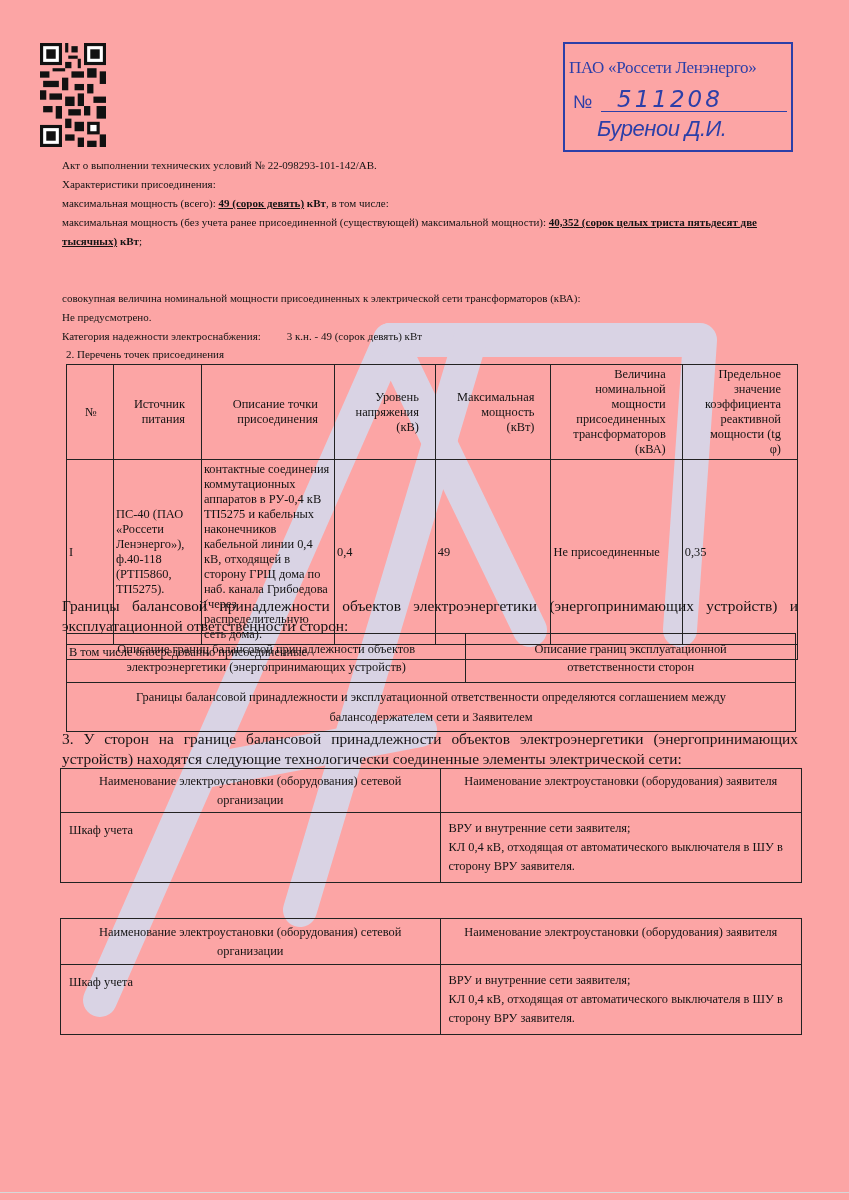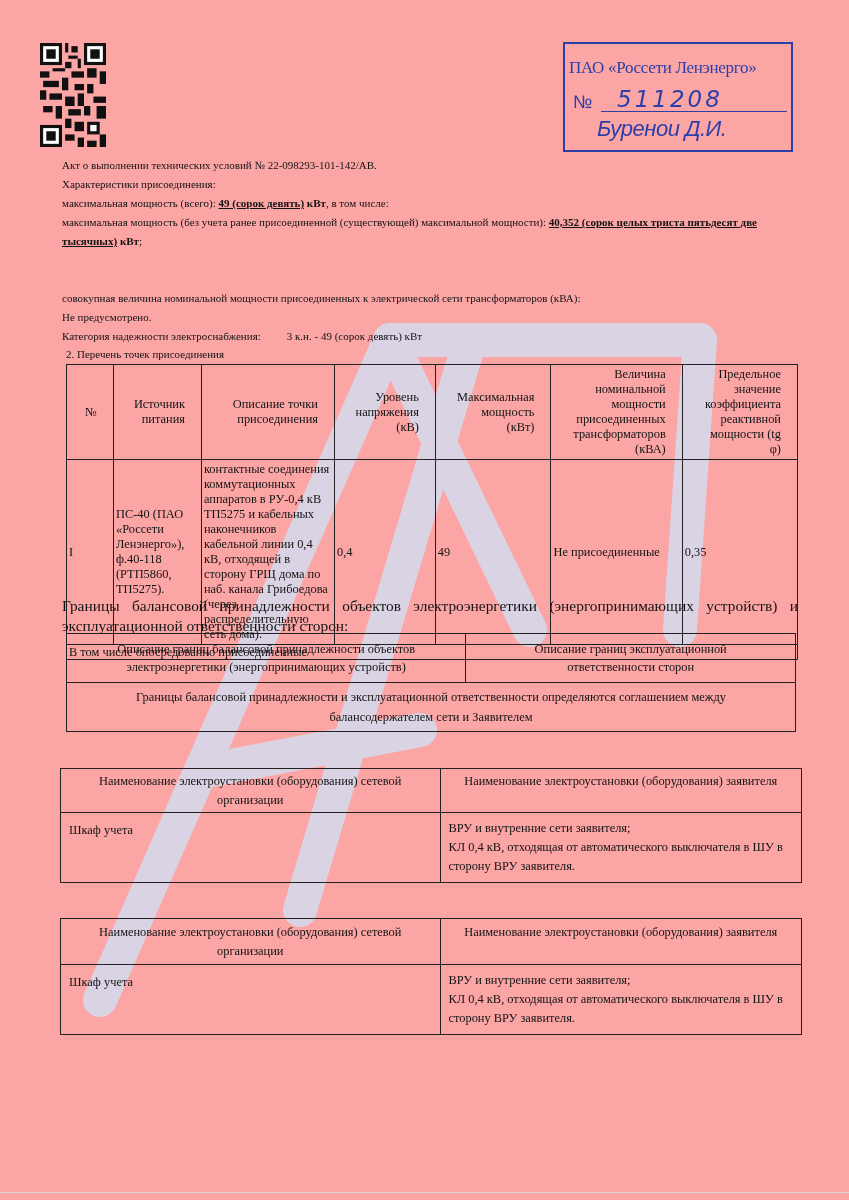--- a/index.html
+++ b/index.html
@@ -159,20 +159,21 @@
         <tr style="height:46px;">
       <td class="center" style="line-height:18px;">Описание границ балансовой принадлежности объектов электроэнергетики (энергопринимающих устройств)</td>
       <td class="center" style="line-height:18px; padding:4px 40px;">Описание границ эксплуатационной ответственности сторон</td>
     </tr>
     <tr style="height:45px;">
       <td colspan="2" class="center" style="line-height:20px; padding:4px 60px;">Границы балансовой принадлежности и эксплуатационной ответственности определяются соглашением между балансодержателем сети и Заявителем</td>
     </tr>
   </tbody>
     </table>
 
+  <div class="sec-title" style="top:729px;">3. У сторон на границе балансовой принадлежности объектов электроэнергетики (энергопринимающих устройств) находятся следующие технологически соединенные элементы электрической сети:</div>
   <table class="t3" style="left:60px; top:768px; width:742px; font-size:12.4px;">
     <colgroup>
         <col style="width:380px">
         <col style="width:362px">
       </colgroup>
     <tbody>
         <tr style="height:44px;">
       <td class="center" style="padding:2px 20px; line-height:19px;">Наименование электроустановки (оборудования) сетевой организации</td>
       <td class="center top" style="padding:3px 8px;">Наименование электроустановки (оборудования) заявителя</td>
     </tr>

